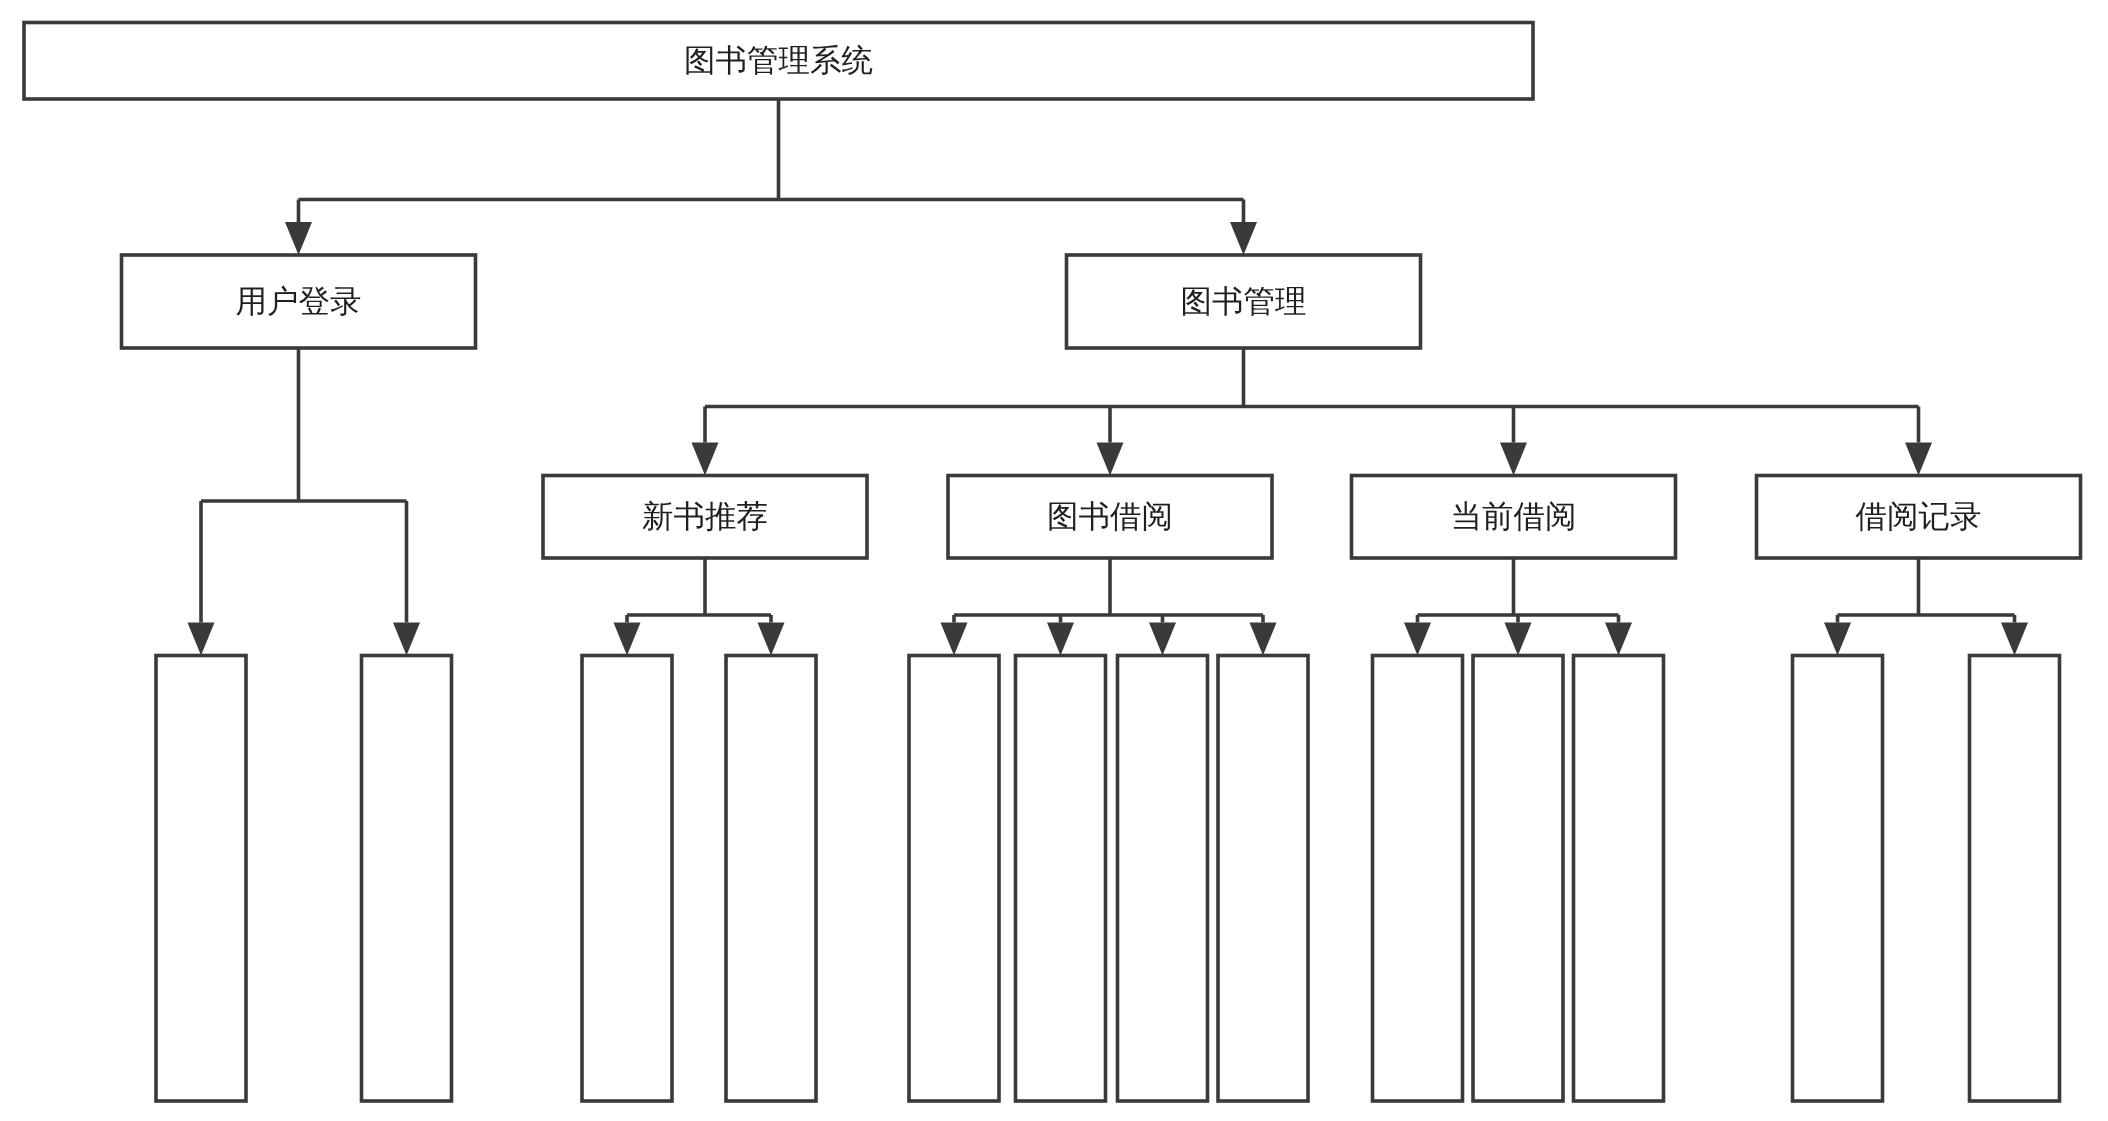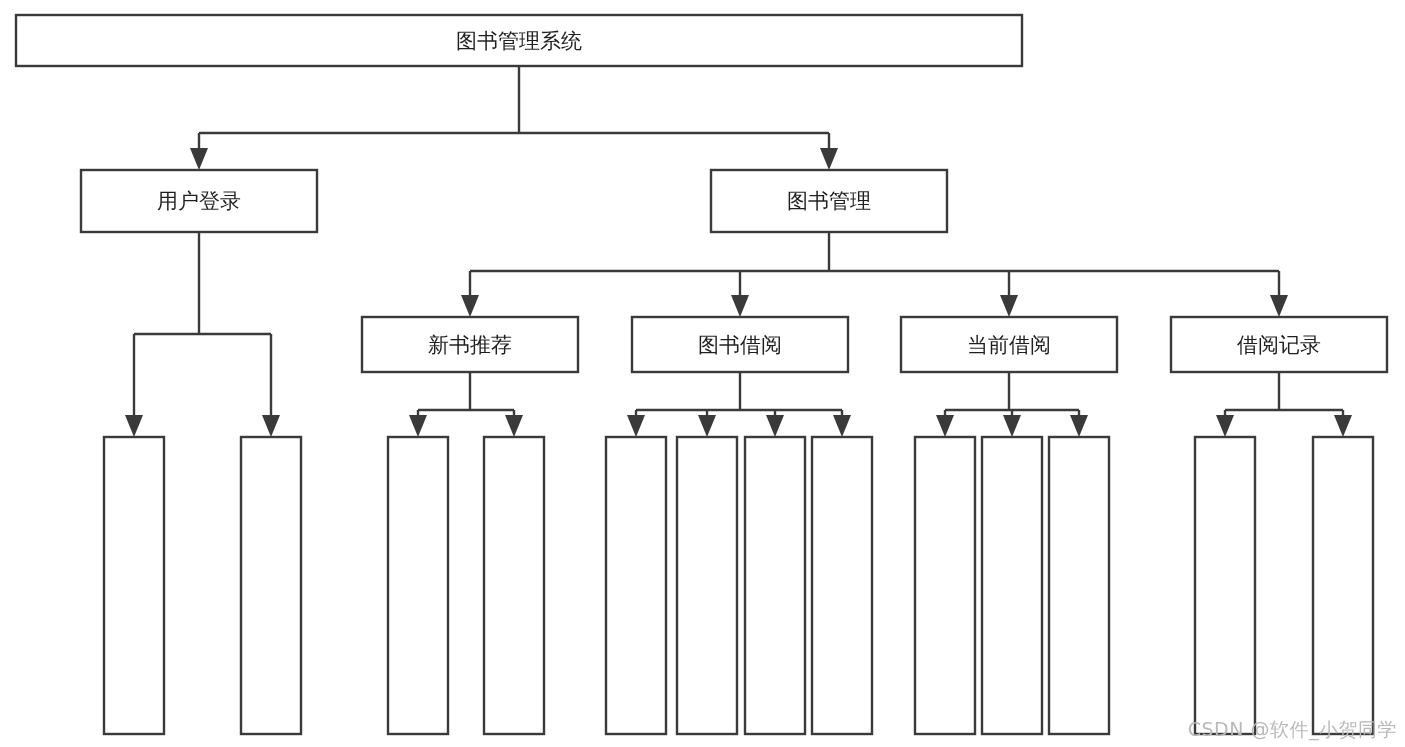--- a/index.html
+++ b/index.html
@@ -182,15 +182,14 @@
         </g>
         <g>
           <rect x="1195" y="437" width="60" height="297" class="node-box"></rect>
         </g>
         <g>
           <rect x="1313" y="437" width="60" height="297" class="node-box"></rect>
         </g>
       </g>
   </svg>
 
-  <div class="watermark">CSDN @软件_小贺同学</div>
 
 </div>
 
 </body></html>

